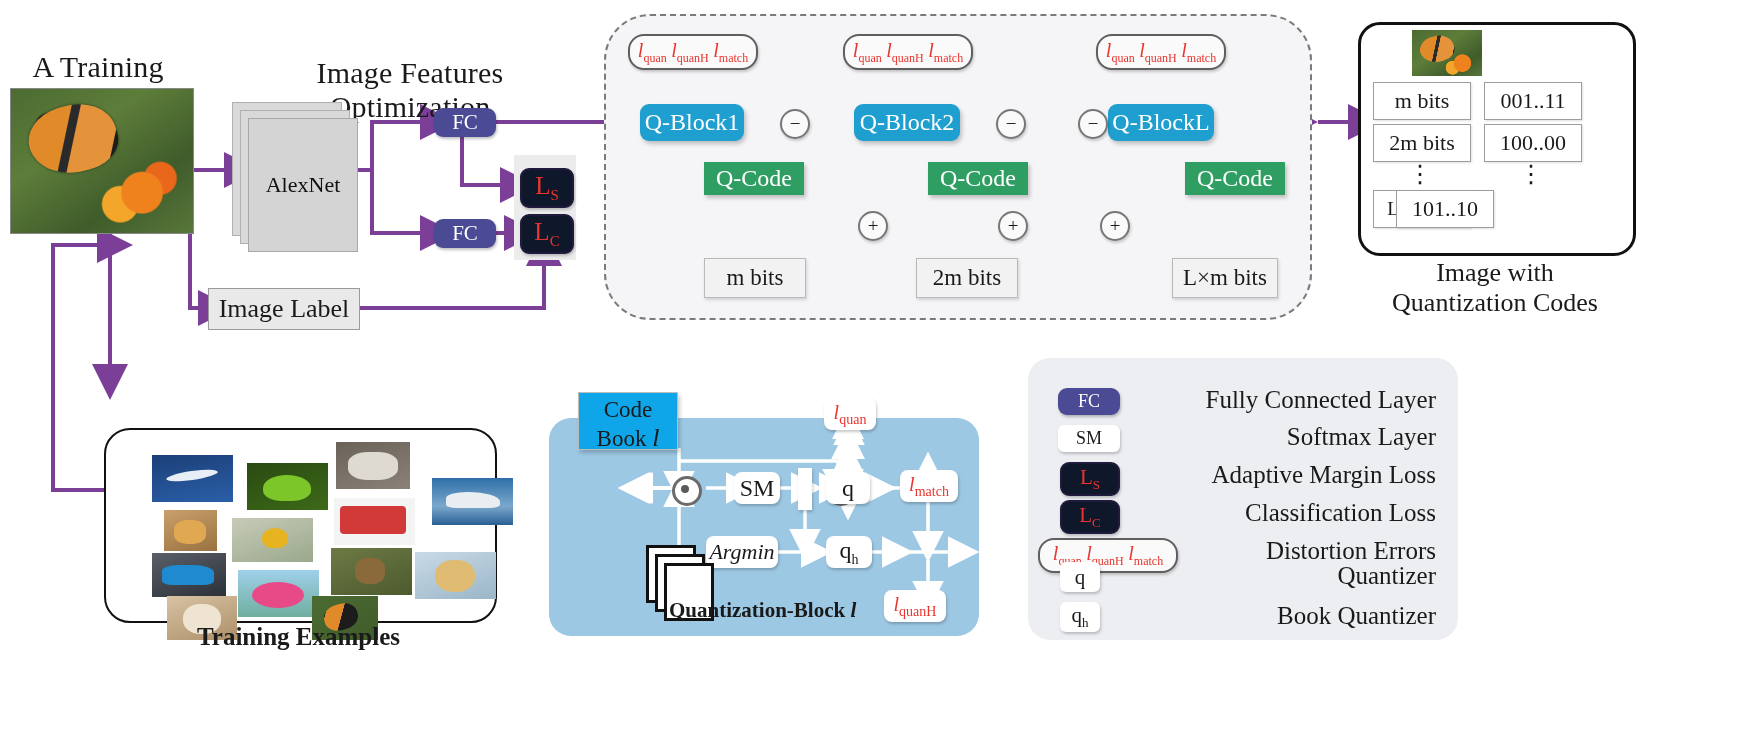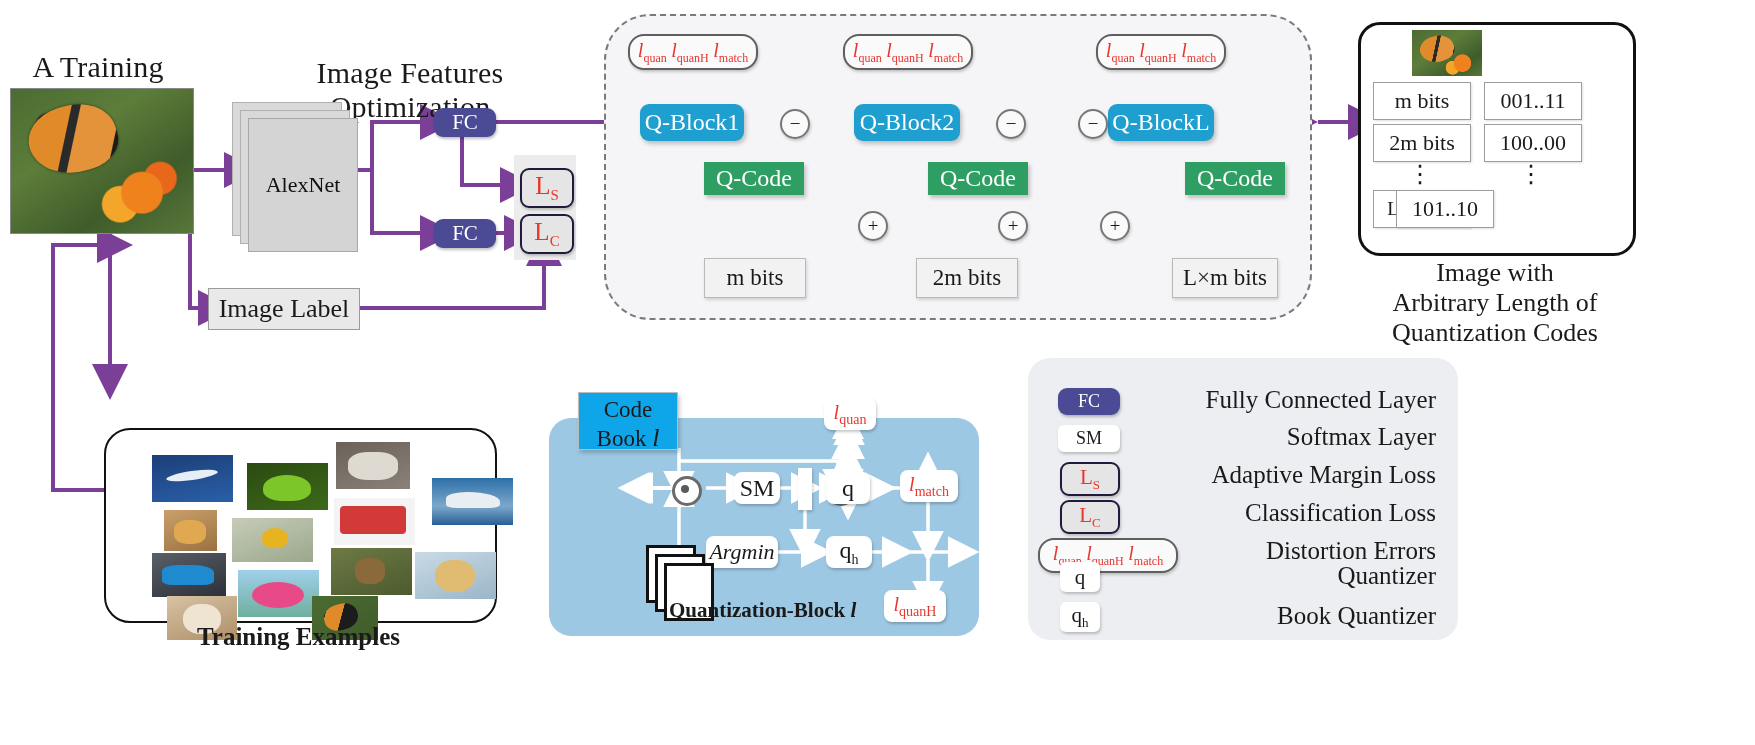--- a/index.html
+++ b/index.html
@@ -11,21 +11,21 @@
   
   .title{font-size:30px;letter-spacing:.2px;}
   .caption{font-size:26px;line-height:1.15;text-align:center;}
   .bold{font-weight:bold;}
 
   
   .fc{background:#4a4a95;color:#fff;border-radius:9px;font-size:21px;
       box-shadow:1px 2px 3px rgba(0,0,0,.25);}
   .alexnet{background:#d4d4d4;border:1px solid #a8a8a8;font-size:22px;color:#111;}
   .alex-shadow{background:#d9d9d9;border:1px solid #b0b0b0;}
-  .loss-box{background:#e5e5e5;border:2.5px solid #201b3c;border-radius:9px;
+  .loss-box{background:#0f172a;border:2.5px solid #201b3c;border-radius:9px;
             color:#e8352e;font-size:25px;box-shadow:1px 2px 3px rgba(0,0,0,.22);}
   .loss-wrap{background:#ececec;}
   .img-label{background:#e9e9e9;border:1px solid #9a9a9a;font-size:26px;}
   .qblock{background:#1f9fd0;color:#fff;border-radius:9px;font-size:24px;
           box-shadow:2px 3px 4px rgba(0,0,0,.22);}
   .qcode{background:#2e9e62;color:#fff;font-size:24px;
          box-shadow:2px 3px 4px rgba(0,0,0,.22);}
   .bits{background:#f2f2f2;border:1px solid #b9b9b9;font-size:23px;
         box-shadow:1px 2px 3px rgba(0,0,0,.15);}
   .lossbubble{background:#fafafa;border:2px solid #5f5f5f;border-radius:16px;
@@ -279,21 +279,20 @@
 
 <div class="abs outcell ctr" style="left:1373px;top:190px;width:96px;height:36px;font-size:19px;">
   <span>L×m bits</span>
   </div>
 <div class="abs outcell ctr" style="left:1396px;top:190px;width:96px;height:36px;">
   <span>101..10</span>
   </div>
 
 <div class="abs caption" style="left:1340px;top:258px;width:310px;">
   <div>Image with</div>
-  <div>Arbitrary Length of</div>
   <div>Quantization  Codes</div>
 </div>
 
 <div class="abs trainpanel" style="left:104px;top:428px;width:389px;height:191px;"></div>
 <div class="abs" style="left:152px;top:455px;width:81px;height:47px;background:linear-gradient(170deg,#1c3f78,#2a5fa8);">
     <div class="abs" style="left:14px;top:16px;width:52px;height:9px;background:#e8eef5;border-radius:50%;transform:rotate(-8deg);"></div>
   </div>
 <div class="abs" style="left:247px;top:463px;width:81px;height:47px;background:linear-gradient(160deg,#2a4a12,#3d6a18);">
     <div class="abs" style="left:16px;top:12px;width:48px;height:26px;background:#7dc62a;border-radius:50% 50% 40% 40%;"></div>
   </div>

